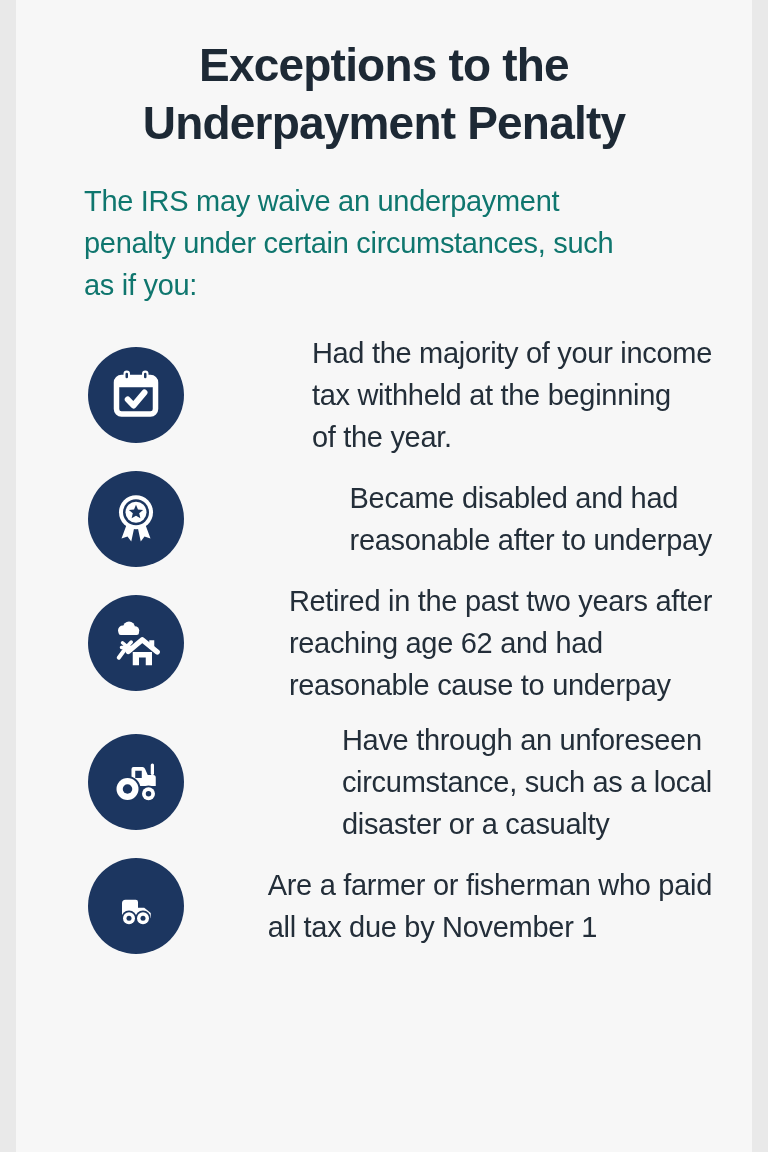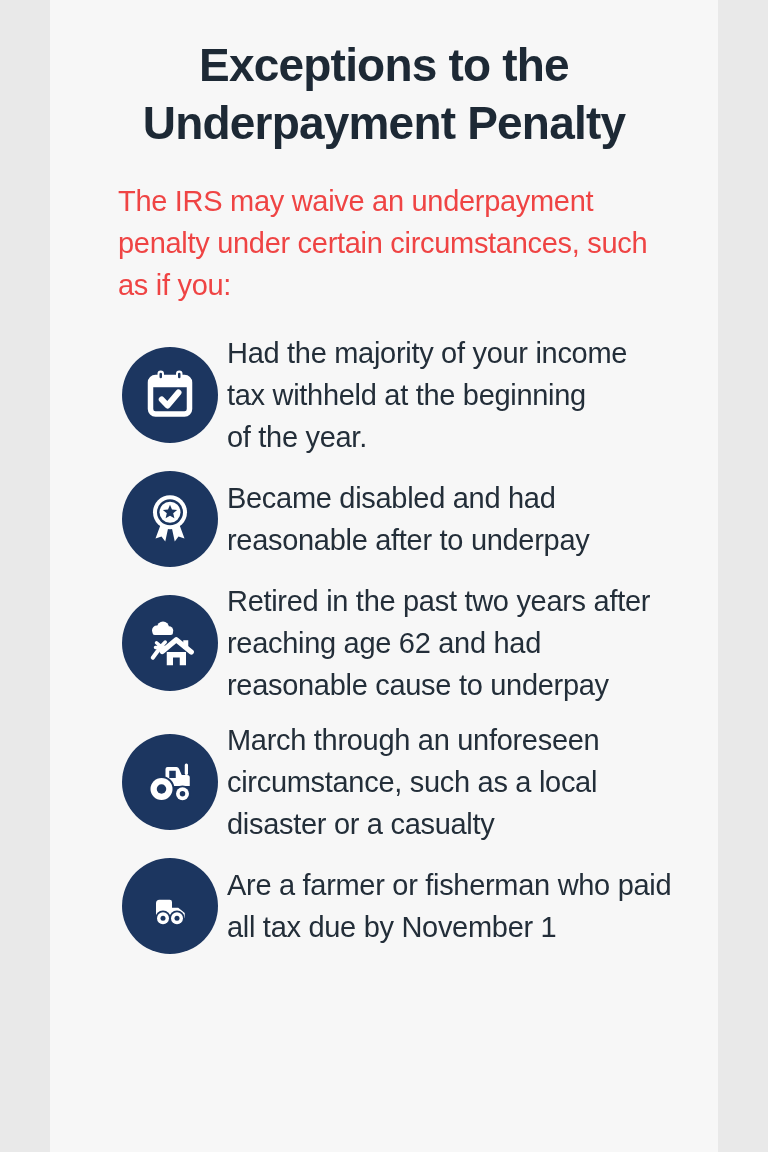--- a/index.html
+++ b/index.html
@@ -1,18 +1,18 @@
 <!DOCTYPE html>
 <html><head>
 <meta charset="utf-8">
 <style>
   html, body { margin: 0; padding: 0; background: #e9e9e9; }
   .page {
     position: relative;
-    width: 668px;
+    width: 736px;
     height: 1152px;
     margin: 0 auto;
     background: #f7f7f7;
     overflow: hidden;
     font-family: "Liberation Sans", sans-serif;
     box-sizing: border-box;
   }
   .title {
     margin: 36px 40px 0 40px;
     font-size: 46px;
@@ -21,33 +21,34 @@
     letter-spacing: -0.8px;
     color: #1d2935;
     text-align: center;
     white-space: pre-line;
   }
   .intro {
     margin: 28px 48px 0 68px;
     font-size: 29px;
     line-height: 42px;
     letter-spacing: -0.3px;
-    color: #ef4444;
+    color: #0f766e;
     white-space: pre-line;
   }
   .items {
     margin: 26px 40px 0 72px;
     display: flex;
     flex-direction: column;
     gap: 13px;
   }
   .item {
     display: flex;
     align-items: center;
-    gap: 9px;
+    gap: 32px;
+    justify-content: space-between;
   }
   .icon-circle {
     flex: none;
     width: 96px;
     height: 96px;
     border-radius: 50%;
     background: #1c3660;
     display: flex;
     align-items: center;
     justify-content: center;
@@ -135,21 +136,21 @@
           <path d="M10.2 13.6 L10.2 6.8 Q10.2 6 11 6 L14.6 6 Q15.3 6 15.6 6.7 L16.7 9.2 L18.9 9.2 Q19.9 9.2 19.9 10.2 L19.9 13.6 Z" fill="#fff"></path>
           <rect x="11.7" y="7.5" width="2.6" height="2.9" fill="#1c3660"></rect>
           <circle cx="8.6" cy="14.8" r="5.2" fill="#1c3660"></circle>
           <circle cx="8.6" cy="14.8" r="4.4" fill="#fff"></circle>
           <circle cx="8.6" cy="14.8" r="1.9" fill="#1c3660"></circle>
           <circle cx="17" cy="16.7" r="3.3" fill="#1c3660"></circle>
           <circle cx="17" cy="16.7" r="2.6" fill="#fff"></circle>
           <circle cx="17" cy="16.7" r="1.1" fill="#1c3660"></circle>
         </svg>
       </div>
-      <p class="item-text">March through an unforeseen
+      <p class="item-text">Have through an unforeseen
 circumstance, such as a local
 disaster or a casualty</p>
     </div>
 
     <div class="item">
       <div class="icon-circle">
         <svg viewBox="0 0 24 24">
           <path d="M6.4 16.9 L6.4 10.9 Q6.4 9.5 7.8 9.5 L11.9 9.5 Q12.8 9.5 12.8 10.4 L12.8 12.7 L15.3 12.7 L17.9 14.8 L17.9 16.9 Z" fill="#fff"></path>
           <circle cx="9.2" cy="16.9" r="3.1" fill="#1c3660"></circle>
           <circle cx="9.2" cy="16.9" r="2.4" fill="#fff"></circle>

